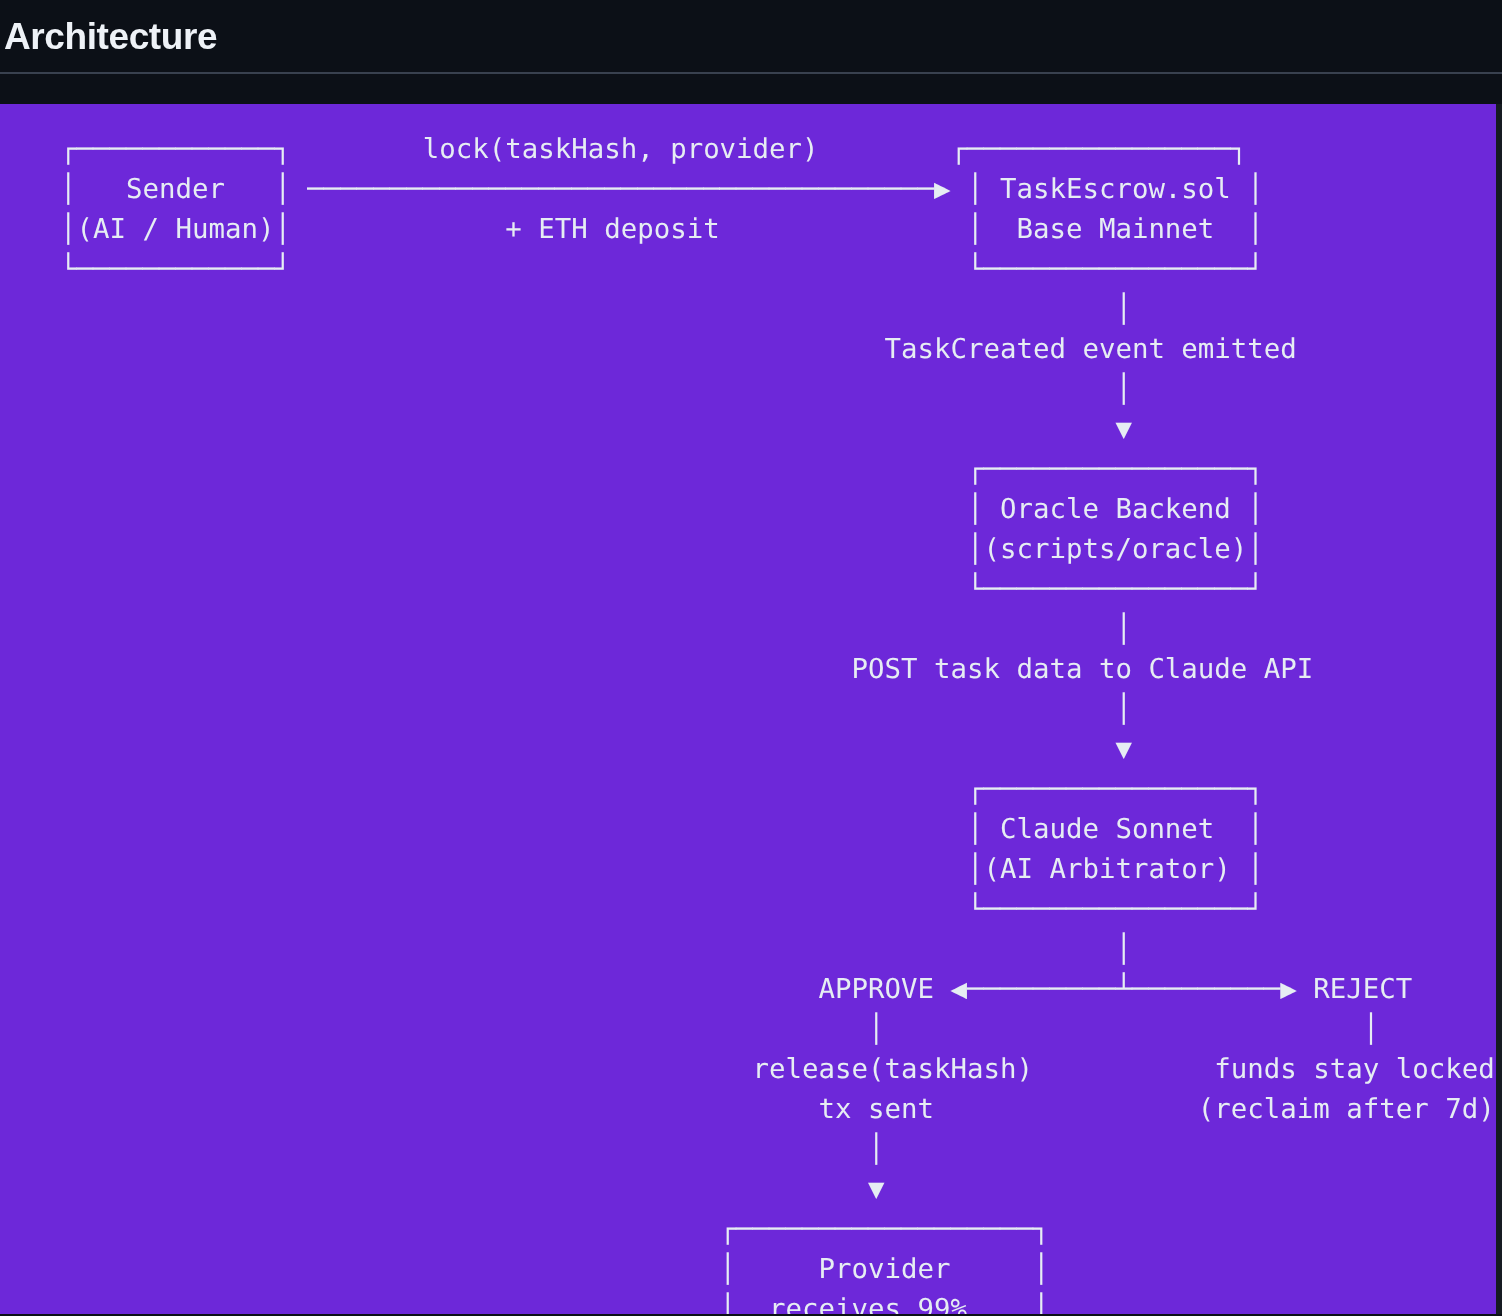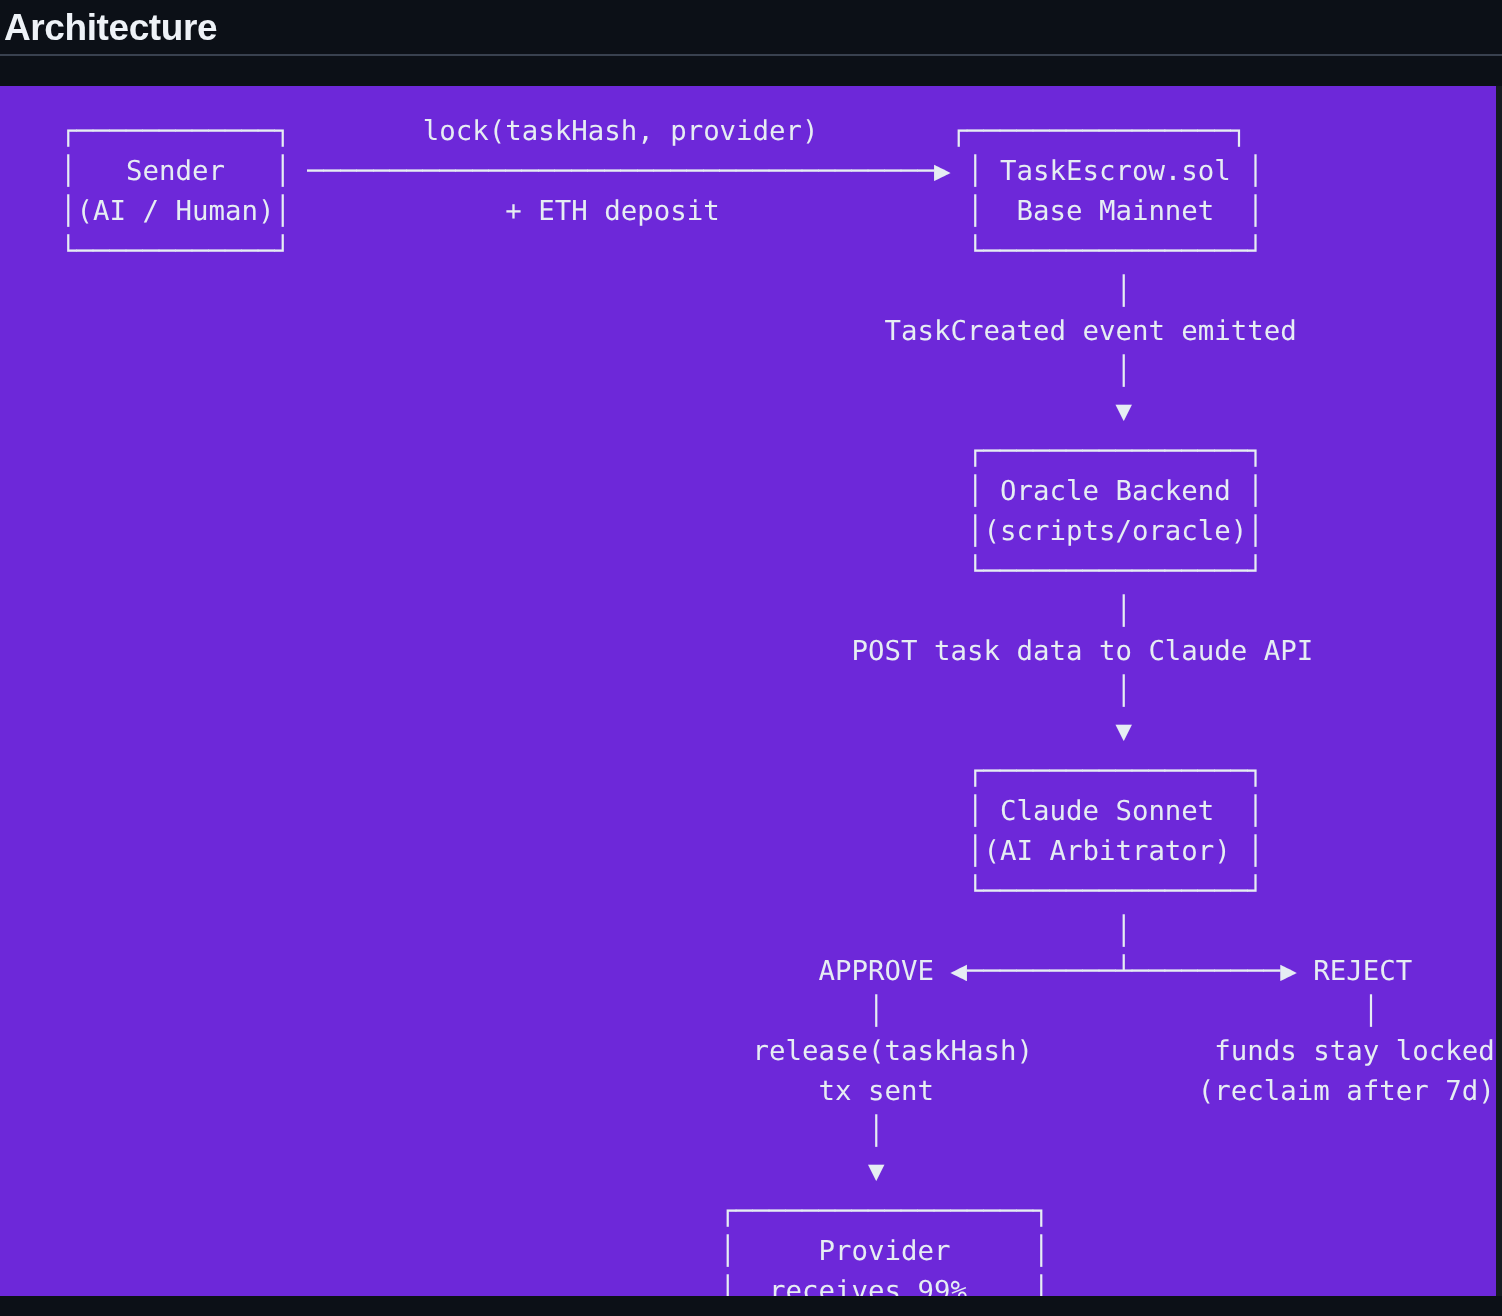--- a/index.html
+++ b/index.html
@@ -11,21 +11,21 @@
   body {
     width: 1502px;
     height: 1316px;
     overflow: hidden;
     font-family: "Liberation Sans", sans-serif;
     -webkit-font-smoothing: antialiased;
   }
 
   
   .page-header {
-    height: 56px;
+    height: 74px;
     box-sizing: border-box;
     background: #0c1017;
     border-bottom: 2px solid #39414f;
     display: flex;
     align-items: center;
     padding: 0 0 0 4px;
   }
   .page-title {
     font-family: "Liberation Sans", sans-serif;
     font-size: 37px;

